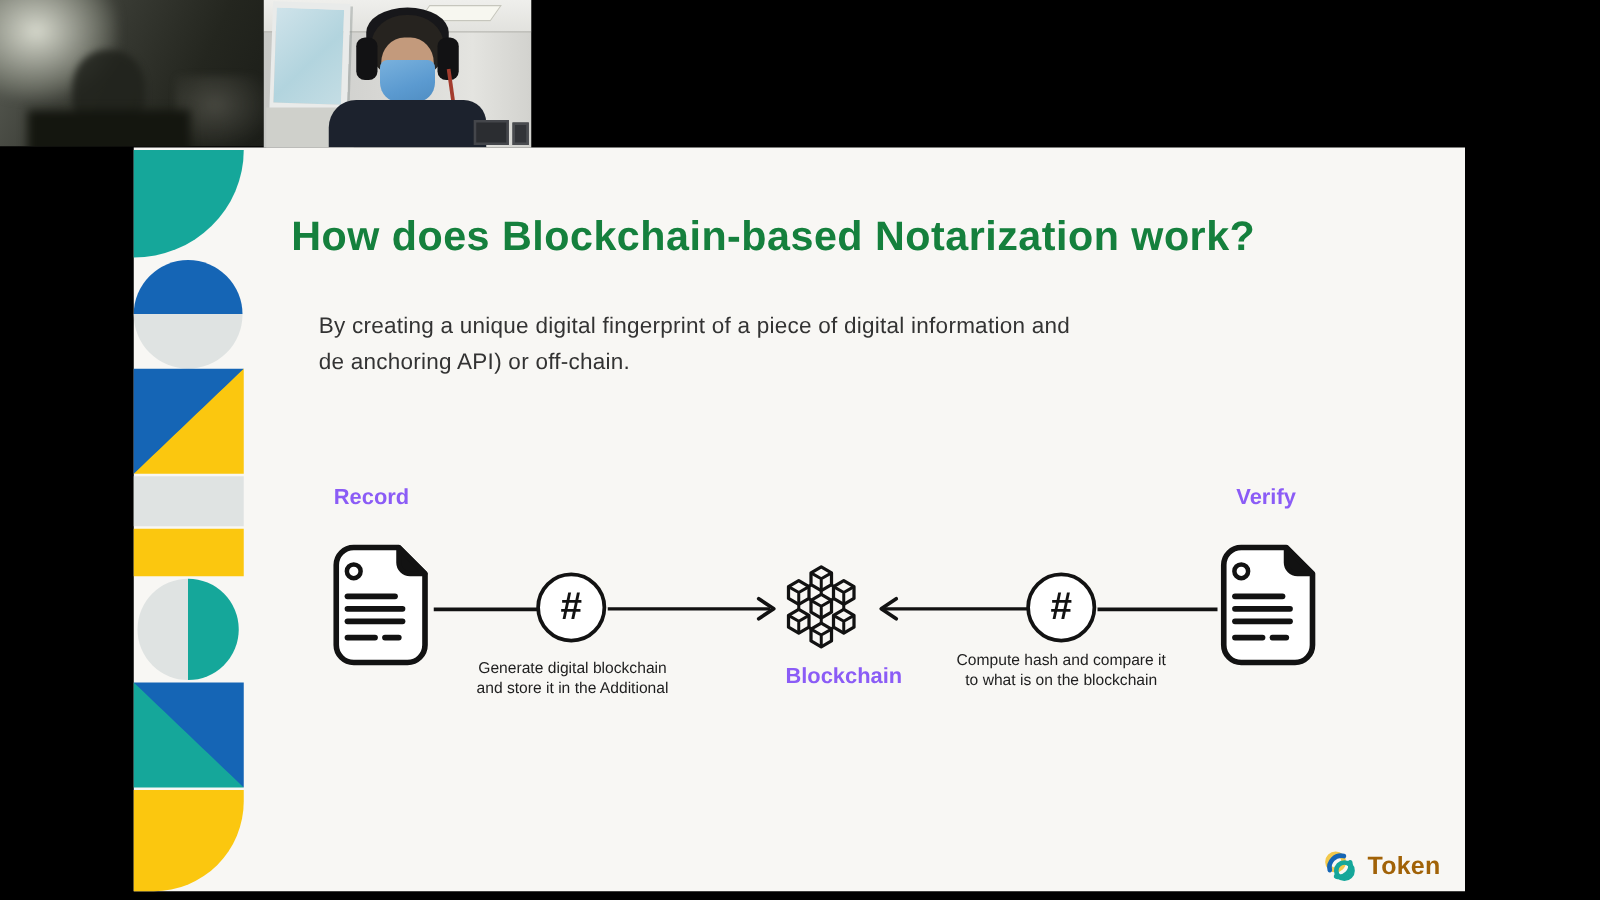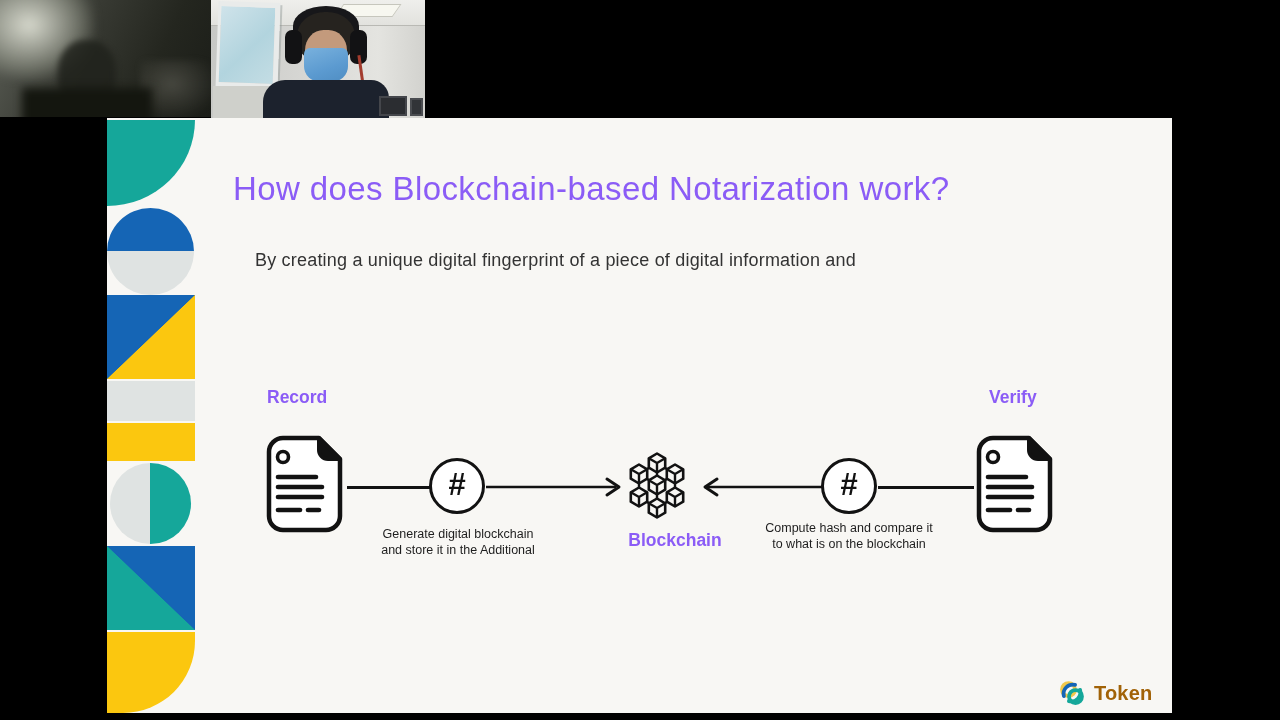--- a/index.html
+++ b/index.html
@@ -70,21 +70,21 @@
   .sh-grayrect { left:0; top:263px; width:88px; height:40px; background:#dfe3e2; }
   .sh-yellowrect { left:0; top:305px; width:88px; height:38px; background:#fbc70f; }
   .sh-circle2 { left:3px; top:345px; width:81px; height:81px; border-radius:50%;
     background:linear-gradient(90deg,#dfe3e2 50%,#15a79a 50%); }
   .sh-square2 { left:0; top:428px; width:88px; height:84px;
     background:linear-gradient(to top right,#15a79a 49.7%,#1565b5 50.3%); }
   .sh-yellowround { left:0; top:514px; width:88px; height:81px; background:#fbc70f;
     border-bottom-right-radius:72px; }
 
   .slide-title { position:absolute; left:126px; top:52px; font-size:33px;
-    font-weight:400; letter-spacing:.4px; color:#8b5cf6; white-space:nowrap; }
+    font-weight:700; letter-spacing:.4px; color:#15803d; white-space:nowrap; }
   .slide-body { position:absolute; left:148px; top:128px; font-size:18px;
     line-height:29px; color:#333; letter-spacing:.2px; }
   .slide-body div { white-space:nowrap; }
 
   
   .dg-label { position:absolute; font-size:17.5px; font-weight:700; color:#8b5cf6; }
   .lbl-record { left:160px; top:269px; }
   .lbl-verify { left:882px; top:269px; }
   .lbl-blockchain { left:511px; top:412px; width:114px; text-align:center; }
   .dg-line { position:absolute; height:2.6px; background:#121212; top:368px; }
@@ -150,20 +150,21 @@
     <div class="shape sh-grayrect"></div>
     <div class="shape sh-yellowrect"></div>
     <div class="shape sh-circle2"></div>
     <div class="shape sh-square2"></div>
     <div class="shape sh-yellowround"></div>
 
     <h1 class="slide-title">How does Blockchain-based Notarization work?</h1>
 
     <div class="slide-body">
       <div>By creating a unique digital fingerprint of a piece of digital information and</div>
+      <div>de anchoring API) or off-chain.</div>
     </div>
 
     <div class="dg-label lbl-record">Record</div>
     <div class="dg-label lbl-verify">Verify</div>
 
     <svg class="doc-svg doc-left" width="84" height="100" viewBox="0 0 84 100">
       <path d="M21 4 H57 L78 25 V82 a14 14 0 0 1 -14 14 H21 A14 14 0 0 1 7 82 V18 A14 14 0 0 1 21 4 Z" fill="#ffffff" stroke="#121212" stroke-width="4.5" stroke-linejoin="round"></path>
       <path d="M57 4 L78 25 H66 A9 9 0 0 1 57 16 Z" fill="#121212" stroke="#121212" stroke-width="4" stroke-linejoin="round"></path>
       <circle cx="21" cy="23" r="5.5" fill="none" stroke="#121212" stroke-width="3.6"></circle>
       <g stroke="#121212" stroke-width="4.6" stroke-linecap="round">

